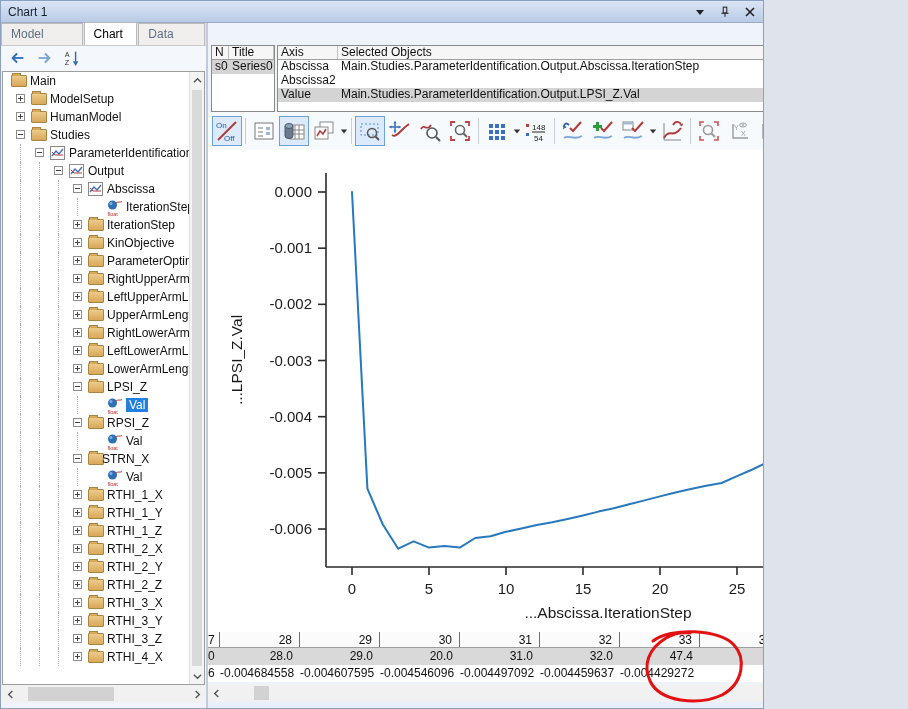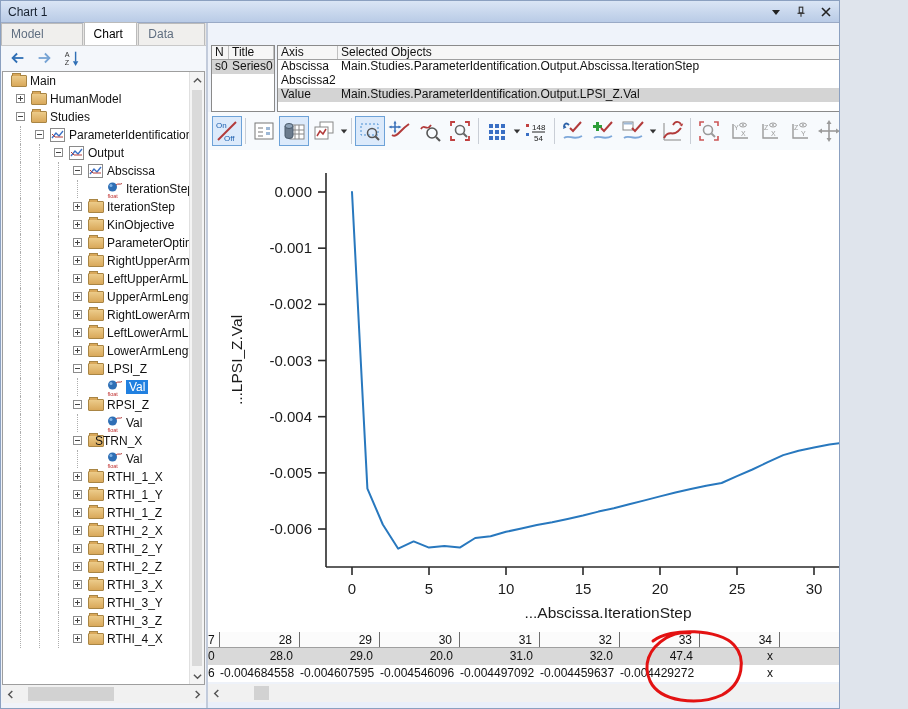--- a/index.html
+++ b/index.html
@@ -1,17 +1,17 @@
 <!DOCTYPE html>
 <html><head>
 <meta charset="utf-8">
 <style>
   html,body{margin:0;padding:0;background:#dfe4ec;}
   *{box-sizing:border-box;}
-  .window{position:relative;width:840px;height:709px;background:#eef2f9;font-family:"Liberation Sans","DejaVu Sans",sans-serif;font-size:12px;color:#111;overflow:hidden;border:1px solid #8ba0c0;}
+  .window{position:relative;width:764px;height:709px;background:#eef2f9;font-family:"Liberation Sans","DejaVu Sans",sans-serif;font-size:12px;color:#111;overflow:hidden;border:1px solid #8ba0c0;}
   
   .titlebar{position:absolute;left:0;top:0;width:100%;height:22px;background:linear-gradient(180deg,#dae5f5,#b9cbe6);border-bottom:1px solid #9aaac6;display:flex;align-items:center;}
   .titlebar .t{padding-left:7px;font-size:12px;color:#16202e;}
   .wctls{position:absolute;right:6px;top:0;height:22px;display:flex;align-items:center;gap:11px;}
   .wctls span{width:14px;height:14px;display:inline-flex;align-items:center;justify-content:center;cursor:pointer;}
   
   .left{position:absolute;left:0;top:22px;width:205px;height:687px;background:#f0f3f9;}
   .tabbar{position:absolute;left:0;top:0;width:205px;height:23px;background:#e7e5e2;display:flex;align-items:flex-end;border-bottom:1px solid #c9c9c9;}
   .tab{height:22px;line-height:21px;padding:0 9px;background:#f0efed;border:1px solid #bbb;border-bottom:none;color:#5f6e80;margin-right:1px;cursor:pointer;}
   .tab.active{background:#fff;color:#000;height:23px;line-height:22px;}
@@ -123,20 +123,28 @@
           <div class="trow">
             <span class="ficon" style="left: 8px;"></span>
             <span class="lbl" style="left: 27px;">Main</span>
           </div>
           <div class="trow">
             <span class="box plus" style="left: 13px;">
               <i></i>
               <b></b>
             </span>
             <span class="ficon" style="left: 28px;"></span>
+            <span class="lbl" style="left: 47px;">ModelSetup</span>
+          </div>
+          <div class="trow">
+            <span class="box plus" style="left: 13px;">
+              <i></i>
+              <b></b>
+            </span>
+            <span class="ficon" style="left: 28px;"></span>
             <span class="lbl" style="left: 47px;">HumanModel</span>
           </div>
           <div class="trow">
             <span class="box" style="left: 13px;">
               <i></i>
             </span>
             <span class="ficon" style="left: 28px;"></span>
             <span class="lbl" style="left: 47px;">Studies</span>
           </div>
           <div class="trow">
@@ -337,21 +345,21 @@
             <span class="lbl" style="left: 123px;">Val</span>
           </div>
           <div class="trow">
             <div class="guide" style="left: 17px;"></div>
             <div class="guide" style="left: 36px;"></div>
             <div class="guide" style="left: 55px;"></div>
             <span class="box" style="left: 70px;">
               <i></i>
             </span>
             <span class="ficon" style="left: 85px;"></span>
-            <span class="lbl" style="left: 92px;">STRN_X</span>
+            <span class="lbl" style="left: 99px;">STRN_X</span>
           </div>
           <div class="trow">
             <div class="guide" style="left: 17px;"></div>
             <div class="guide" style="left: 36px;"></div>
             <div class="guide" style="left: 55px;"></div>
             <div class="guide" style="left: 74px;"></div>
             <span class="sicon" style="left: 104px;"><svg width="16" height="16" viewBox="0 0 16 16">
                 <circle cx="5.5" cy="5" r="4.5" fill="#2f6fb5"></circle>
                 <circle cx="4" cy="3.5" r="1.5" fill="#7fb2e5"></circle>
                 <path d="M9 3 C11 1 13 3 15 1.5" stroke="#b23a3a" fill="none" stroke-width="1"></path>

